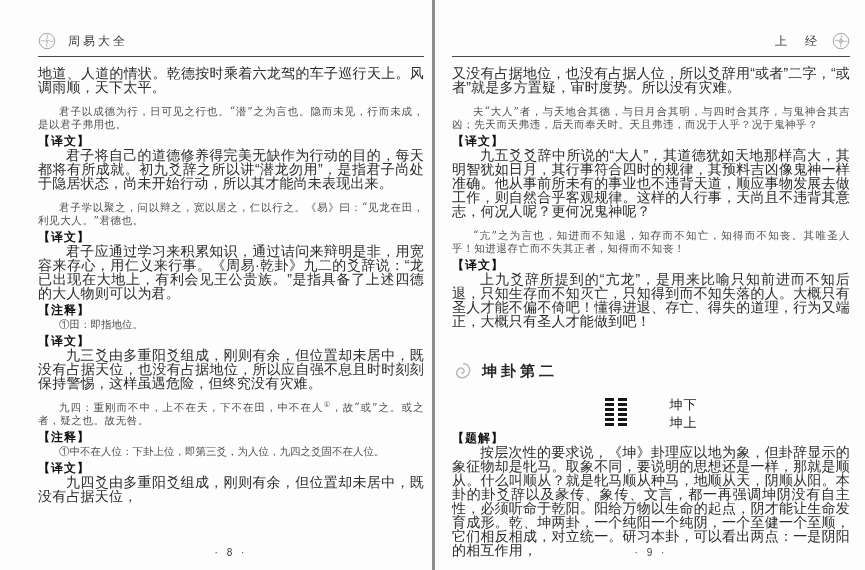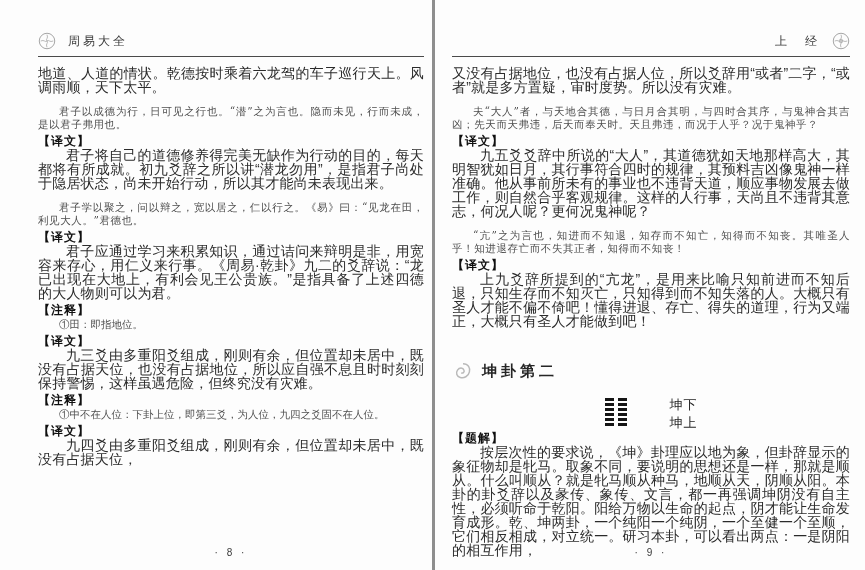--- a/index.html
+++ b/index.html
@@ -62,20 +62,21 @@
         <p class="quote">君子以成德为行，日可见之行也。“潜”之为言也。隐而未见，行而未成，是以君子弗用也。</p>
         <p class="label">【译文】</p>
         <p class="para indent">君子将自己的道德修养得完美无缺作为行动的目的，每天都将有所成就。初九爻辞之所以讲“潜龙勿用”，是指君子尚处于隐居状态，尚未开始行动，所以其才能尚未表现出来。</p>
         <p class="quote">君子学以聚之，问以辩之，宽以居之，仁以行之。《易》曰：“见龙在田，利见大人。”君德也。</p>
         <p class="label">【译文】</p>
         <p class="para indent">君子应通过学习来积累知识，通过诘问来辩明是非，用宽容来存心，用仁义来行事。《周易·乾卦》九二的爻辞说：“龙已出现在大地上，有利会见王公贵族。”是指具备了上述四德的大人物则可以为君。</p>
         <p class="label">【注释】</p>
         <p class="note">①田：即指地位。</p>
         <p class="label">【译文】</p>
         <p class="para indent">九三爻由多重阳爻组成，刚则有余，但位置却未居中，既没有占据天位，也没有占据地位，所以应自强不息且时时刻刻保持警惕，这样虽遇危险，但终究没有灾难。</p>
+        <p class="quote">九四：重刚而不中，上不在天，下不在田，中不在人<sup>①</sup>，故“或”之。或之者，疑之也。故无咎。</p>
         <p class="label">【注释】</p>
         <p class="note">①中不在人位：下卦上位，即第三爻，为人位，九四之爻固不在人位。</p>
         <p class="label">【译文】</p>
         <p class="para indent">九四爻由多重阳爻组成，刚则有余，但位置却未居中，既没有占据天位，</p>
       </div>
     <div class="pagenum">· 8 ·</div>
   </section>
 
   <section class="page right">
     <header class="pg-header">

